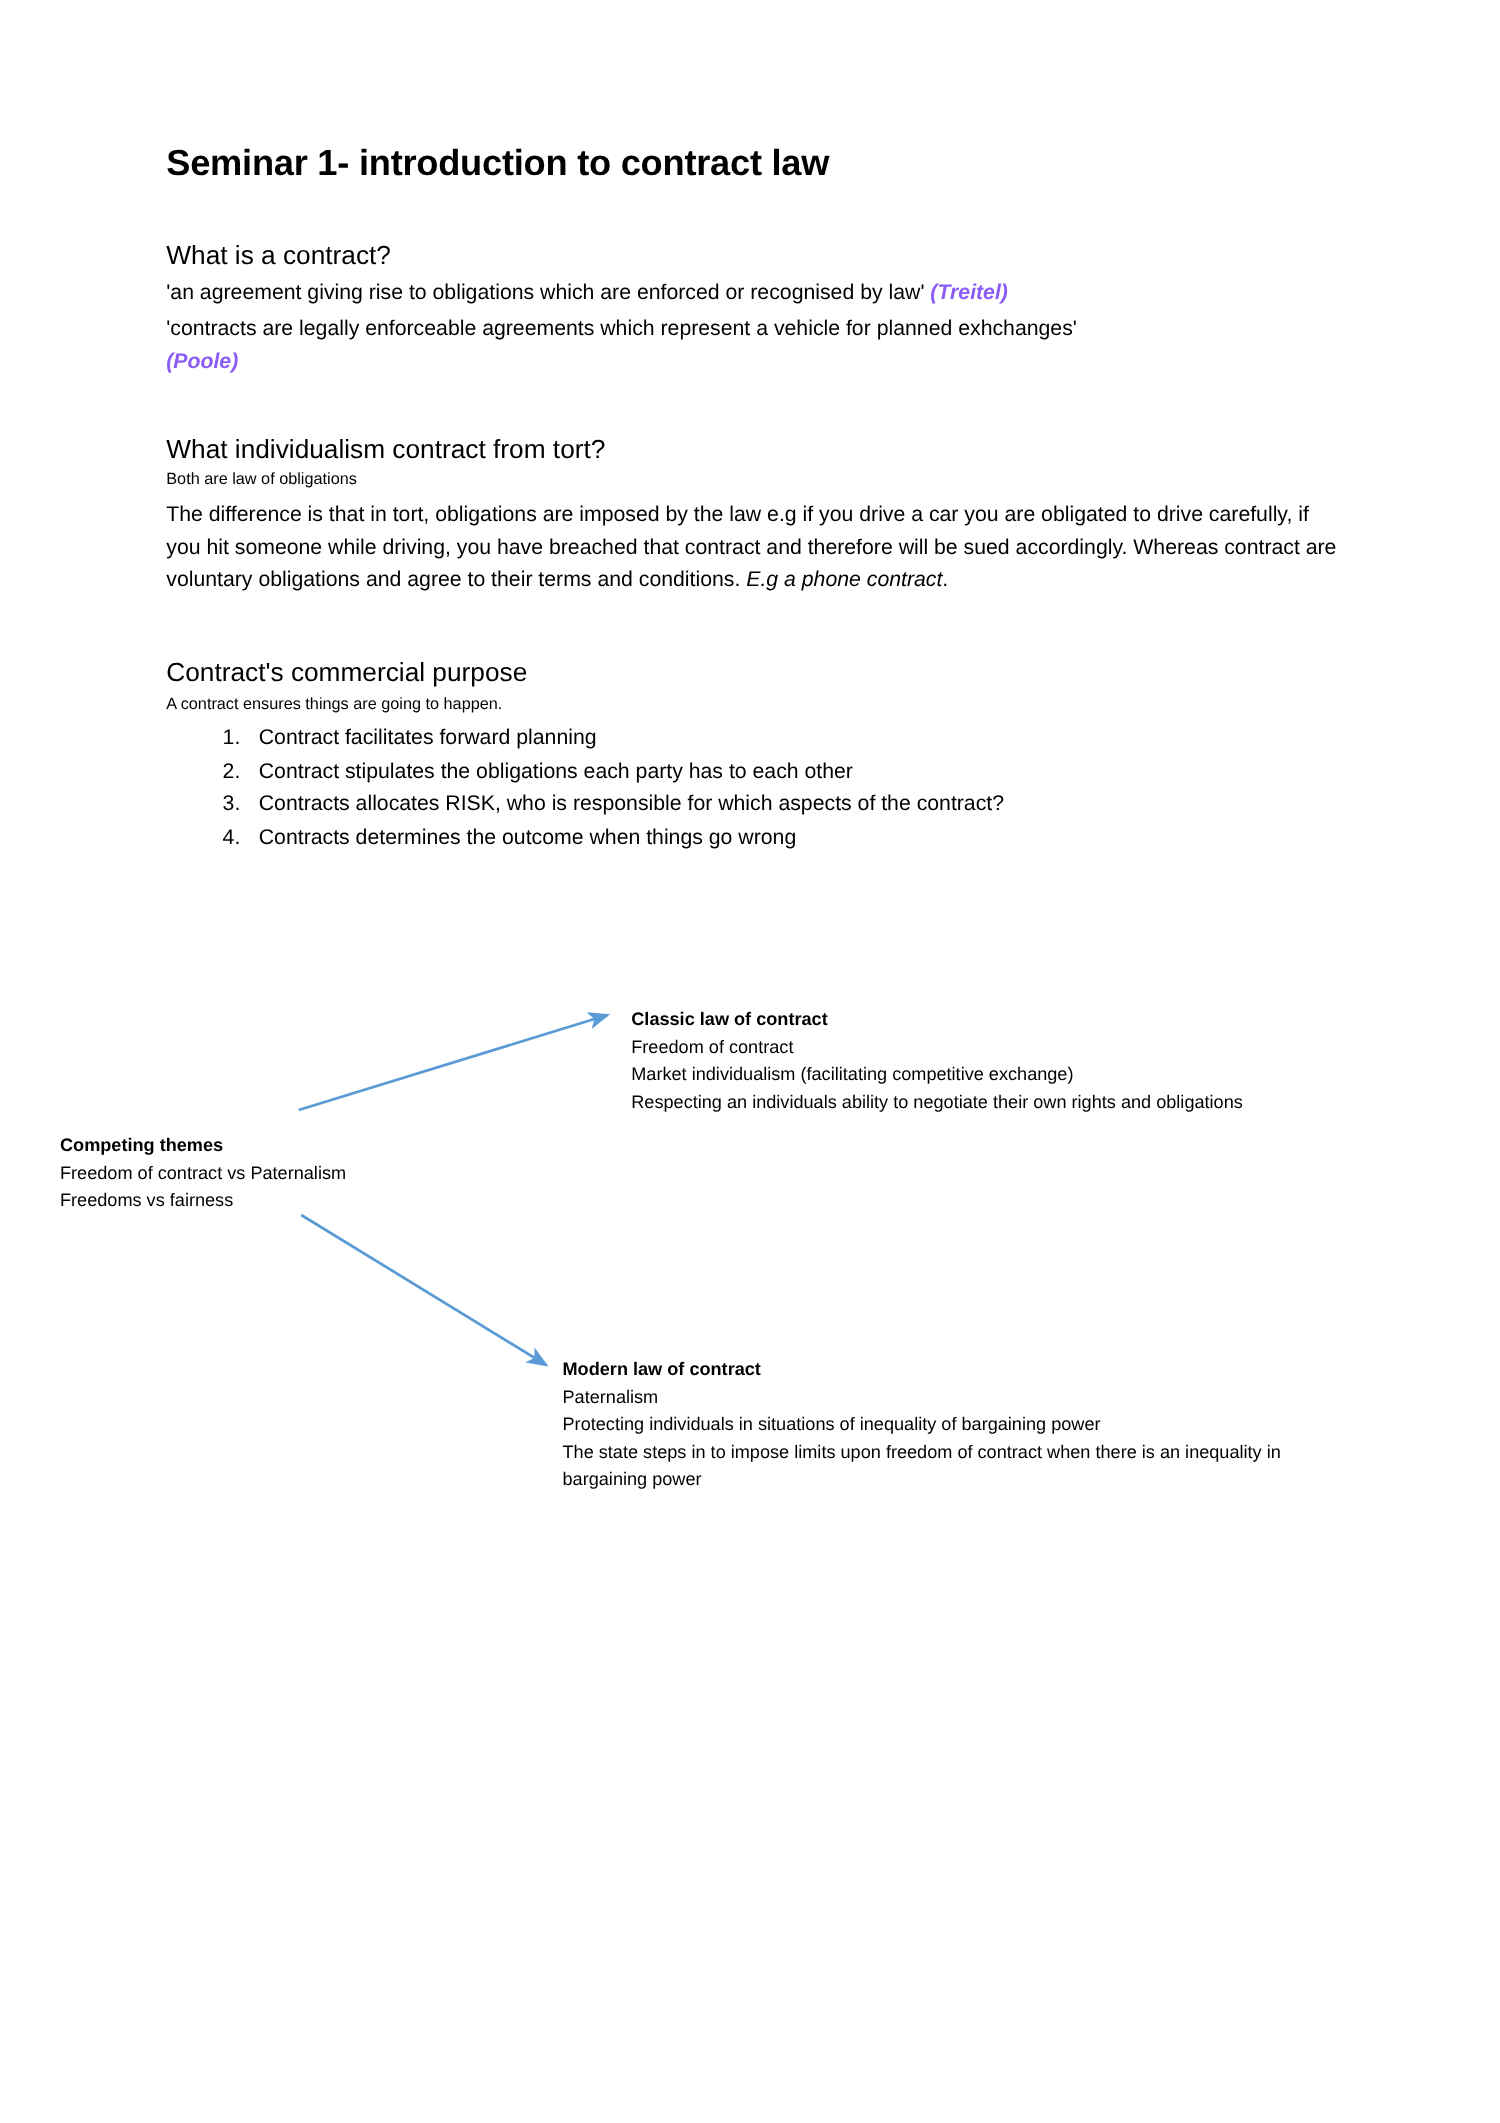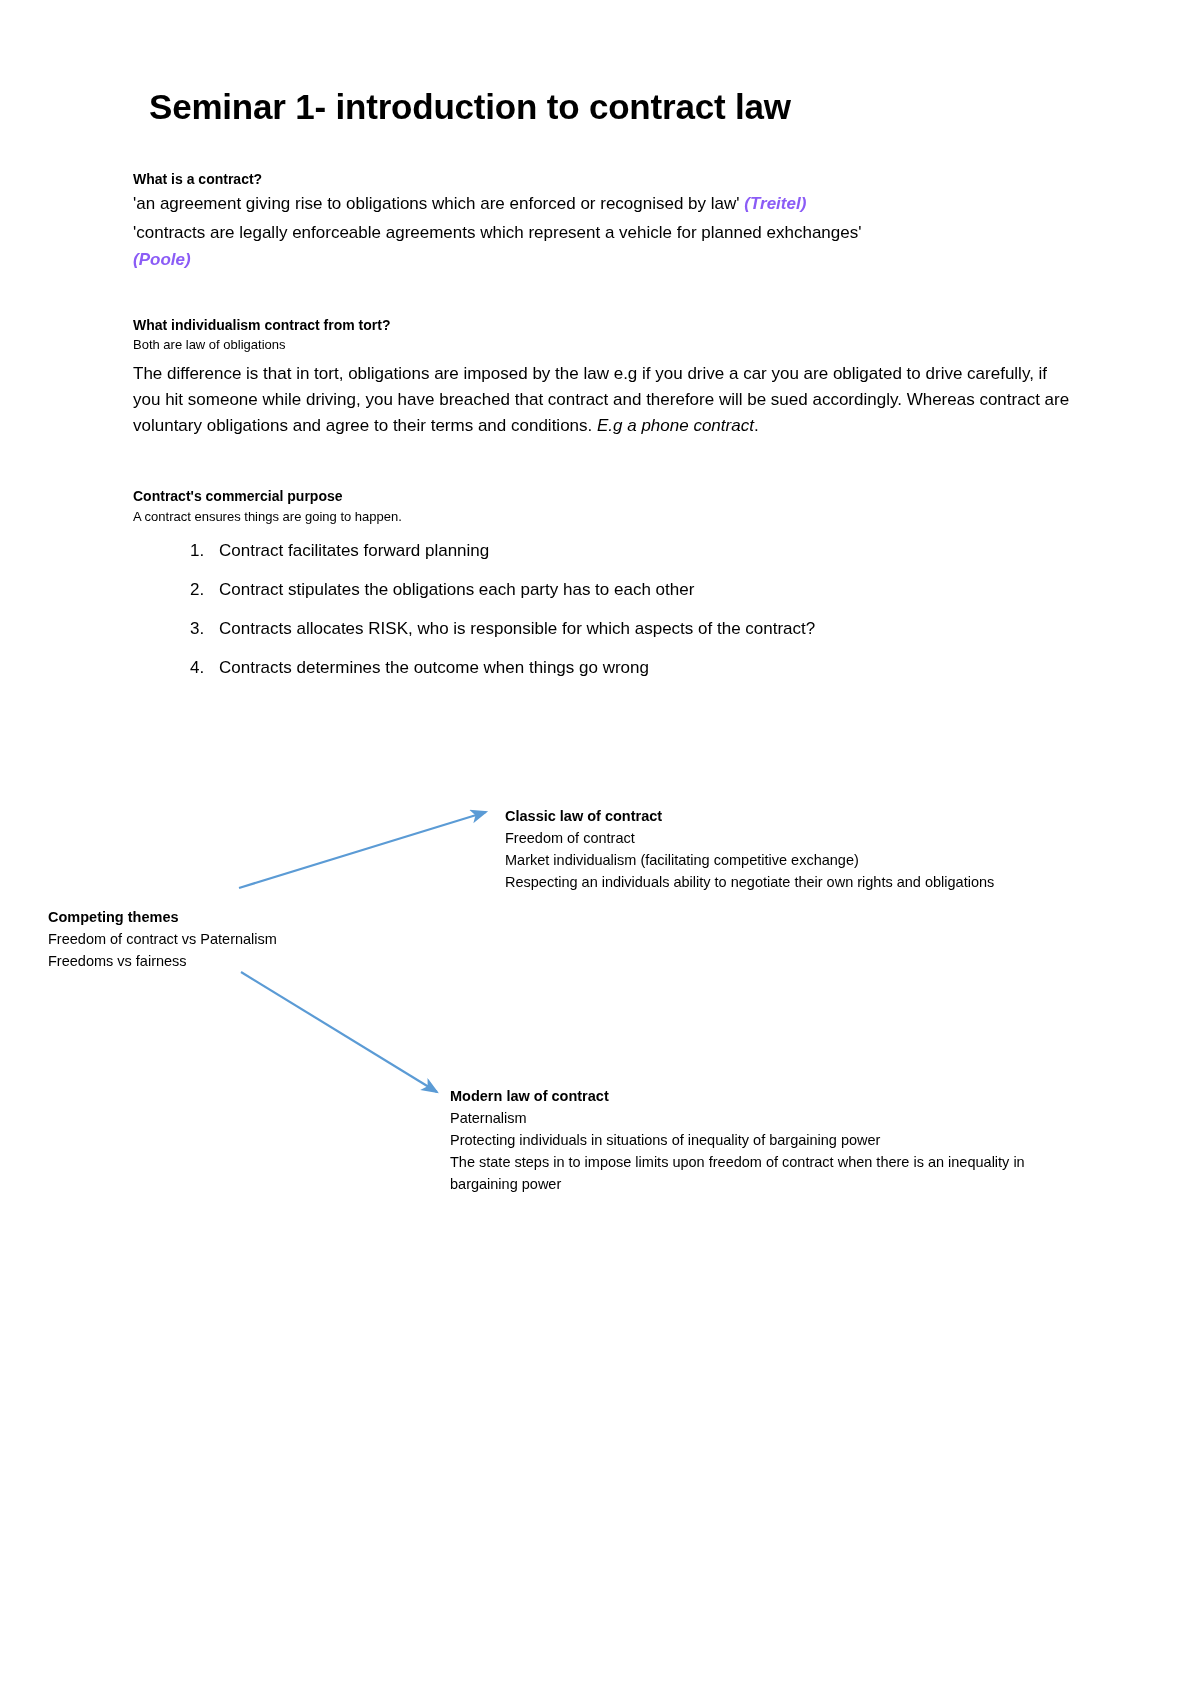--- a/index.html
+++ b/index.html
@@ -20,30 +20,30 @@
   }
   .content {
     position: absolute;
     left: 133px;
     top: 0;
     width: 940px;
   }
 
   
   .doc-title {
-    font-size: 35px;
+    font-size: 29px;
     font-weight: 700;
     letter-spacing: -0.2px;
-    margin: 16px;
-    padding-top: 71px;
+    margin: 0;
+    padding-top: 115px;
     line-height: 1.15;
   }
   .h2 {
-    font-size: 14px;
-    font-weight: 700;
+    font-size: 21px;
+    font-weight: 400;
     margin: 0;
     line-height: 1.2;
   }
   .h3 {
     font-size: 13px;
     font-weight: 400;
     margin: 0;
     line-height: 1.45;
   }
   .body-text {
@@ -71,21 +71,21 @@
   .sec-purpose .h3 { margin-top: 3px; }
 
   ol.num-list {
     margin: 4px 0 0 0;
     padding-left: 64px;
     font-size: 17px;
     line-height: 1.58;
   }
   ol.num-list li {
     padding-left: 10px;
-    margin: 12px;
+    margin: 0;
   }
 
   
   .diagram {
     position: absolute;
     left: 0;
     top: 780px;
     width: 1200px;
     height: 460px;
   }

